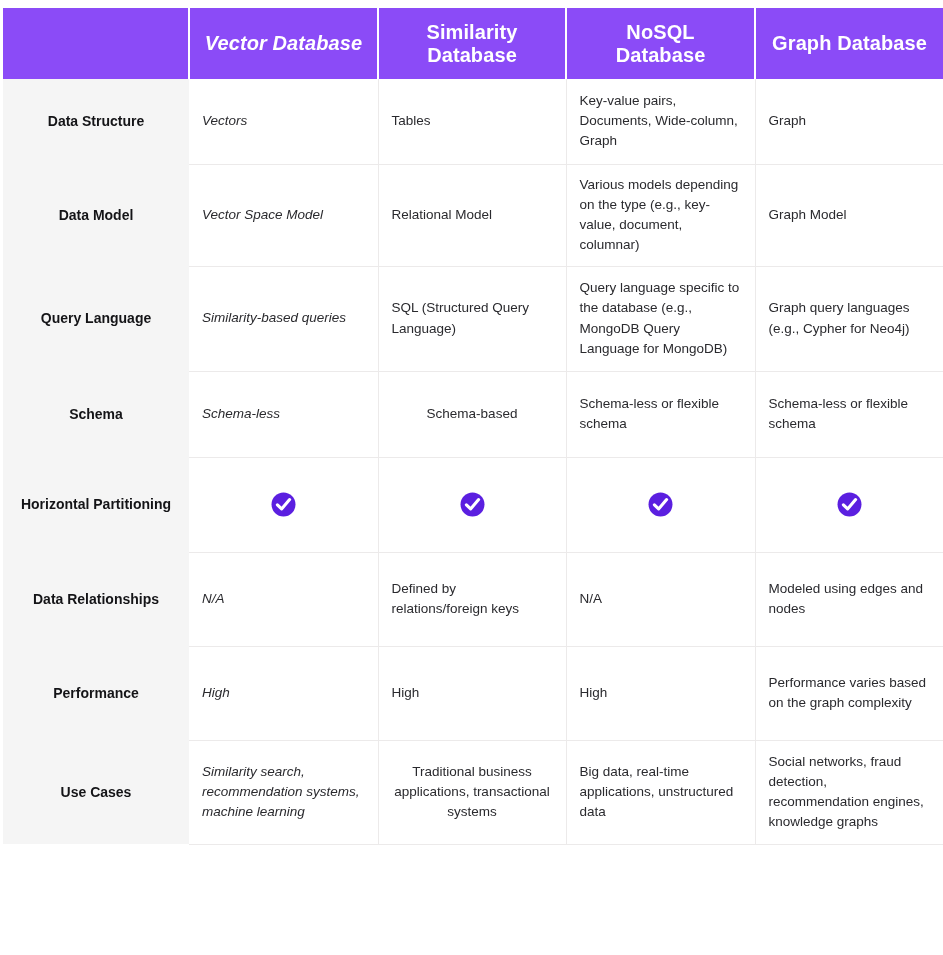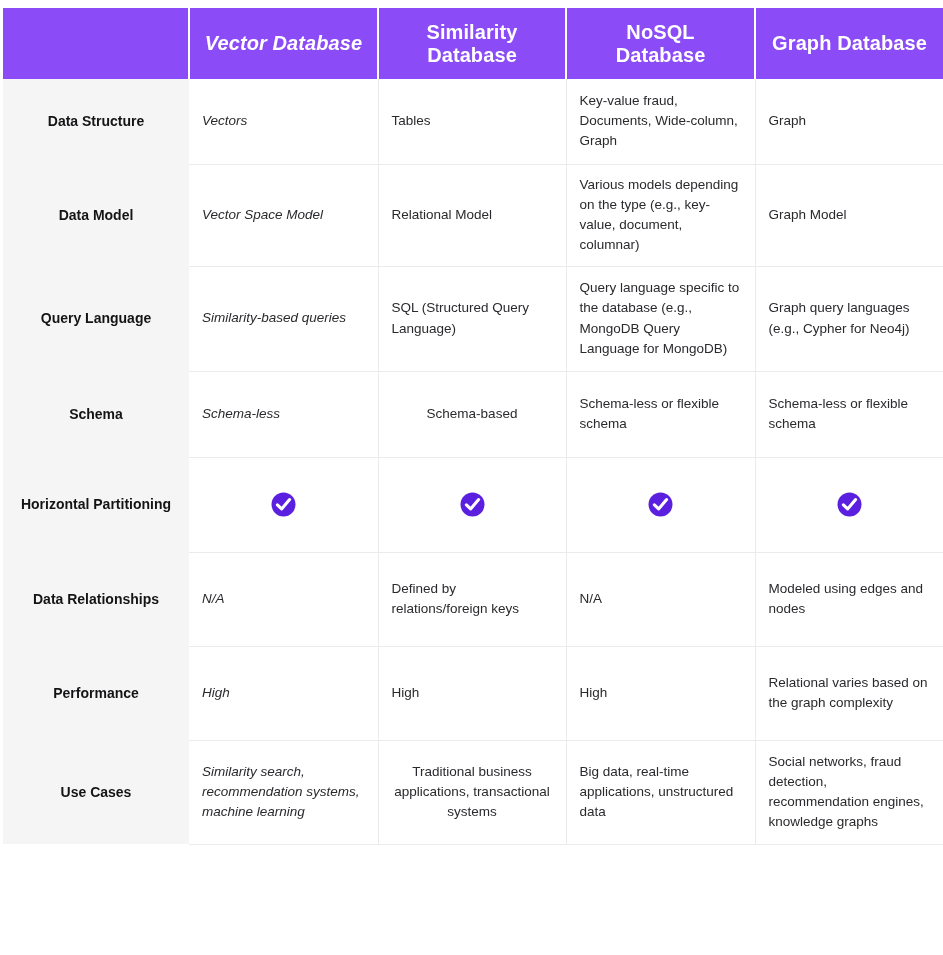--- a/index.html
+++ b/index.html
@@ -126,21 +126,21 @@
         <th>NoSQL Database</th>
         <th>Graph Database</th>
       </tr>
     </thead>
     <tbody>
 
       <tr class="r-structure">
         <td class="rowlabel">Data Structure</td>
         <td class="italic left">Vectors</td>
         <td class="left">Tables</td>
-        <td class="left">Key-value fraud, Documents, Wide-column, Graph</td>
+        <td class="left">Key-value pairs, Documents, Wide-column, Graph</td>
         <td class="left">Graph</td>
       </tr>
 
       <tr class="r-model">
         <td class="rowlabel">Data Model</td>
         <td class="italic left">Vector Space Model</td>
         <td class="left">Relational Model</td>
         <td class="left">Various models depending on the type (e.g., key-value, document, columnar)</td>
         <td class="left">Graph Model</td>
       </tr>
@@ -204,21 +204,21 @@
         <td class="left">Defined by relations/foreign keys</td>
         <td class="left">N/A</td>
         <td class="left">Modeled using edges and nodes</td>
       </tr>
 
       <tr class="r-perf">
         <td class="rowlabel">Performance</td>
         <td class="italic left">High</td>
         <td class="left">High</td>
         <td class="left">High</td>
-        <td class="left">Relational varies based on the graph complexity</td>
+        <td class="left">Performance varies based on the graph complexity</td>
       </tr>
 
       <tr class="r-usecases">
         <td class="rowlabel">Use Cases</td>
         <td class="italic left">Similarity search, recommendation systems, machine learning</td>
         <td class="center">Traditional business applications, transactional systems</td>
         <td class="left">Big data, real-time applications, unstructured data</td>
         <td class="left">Social networks, fraud detection, recommendation engines, knowledge graphs</td>
       </tr>
 

